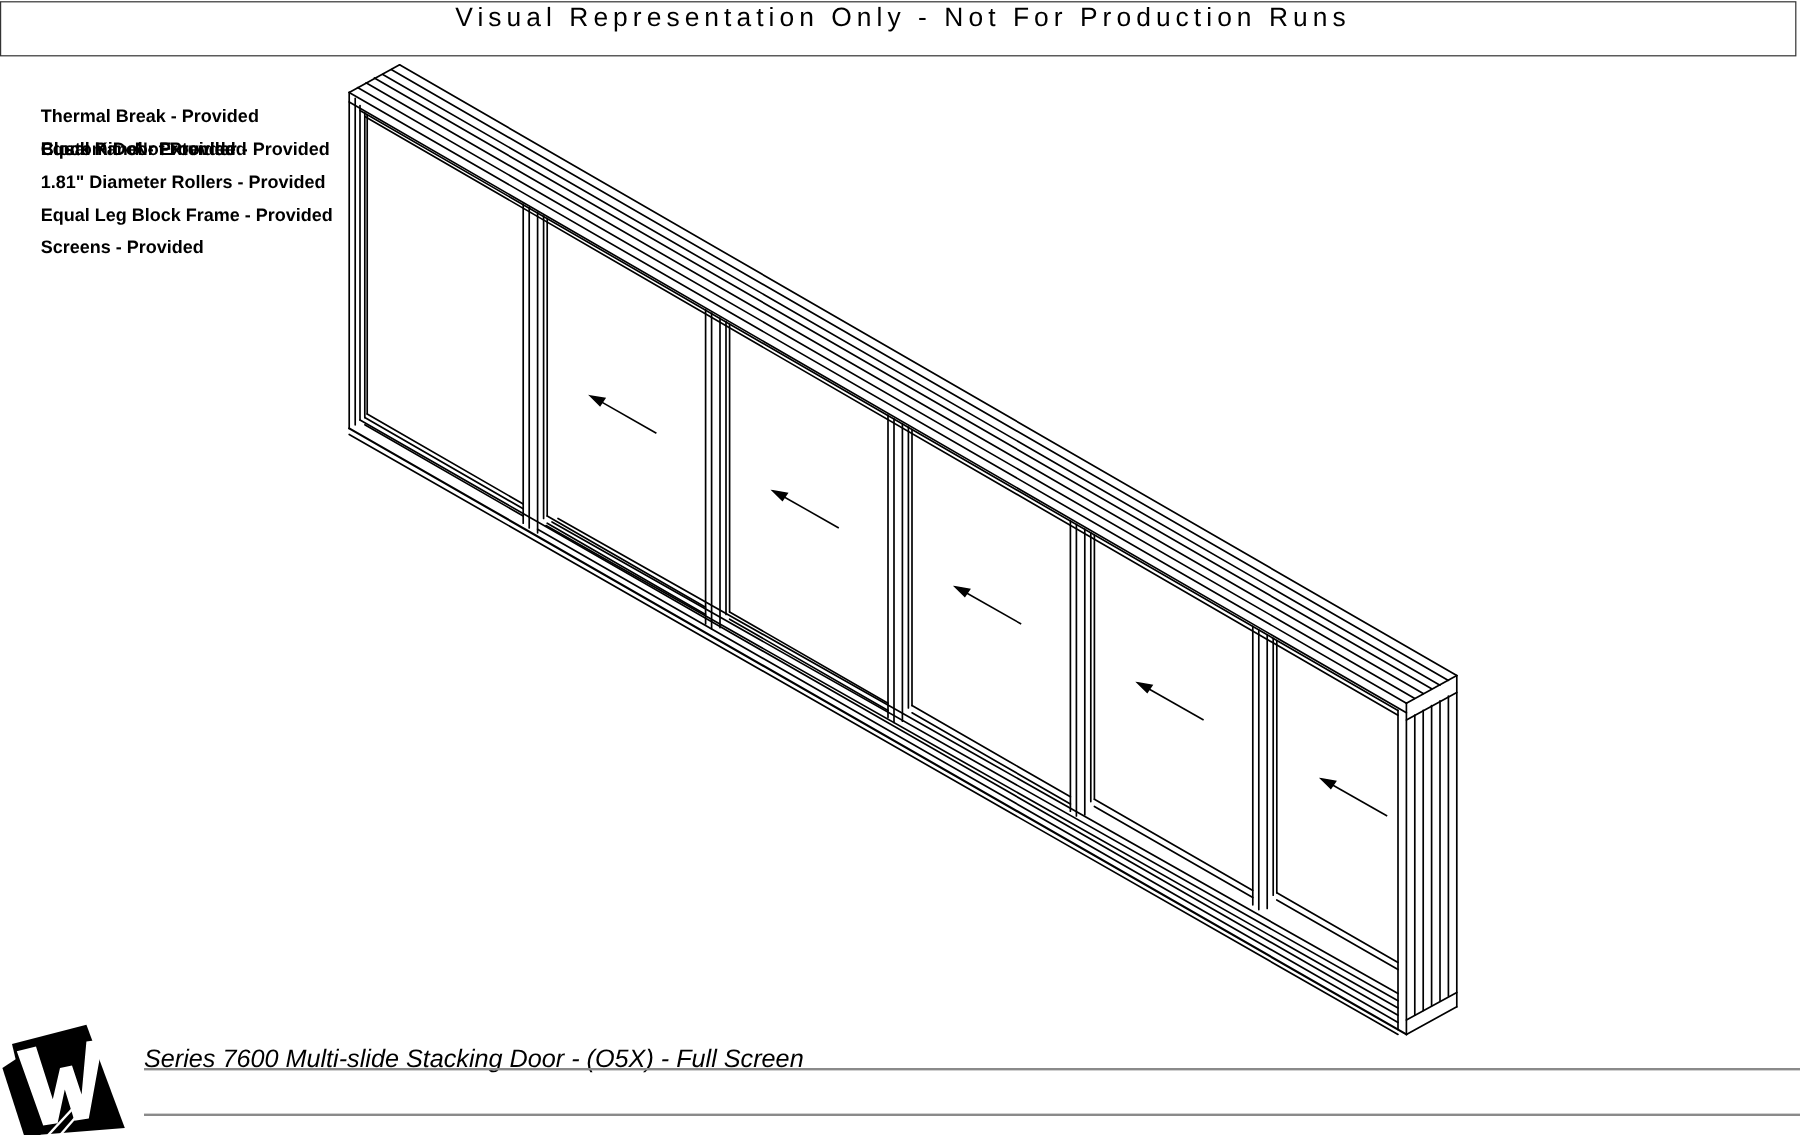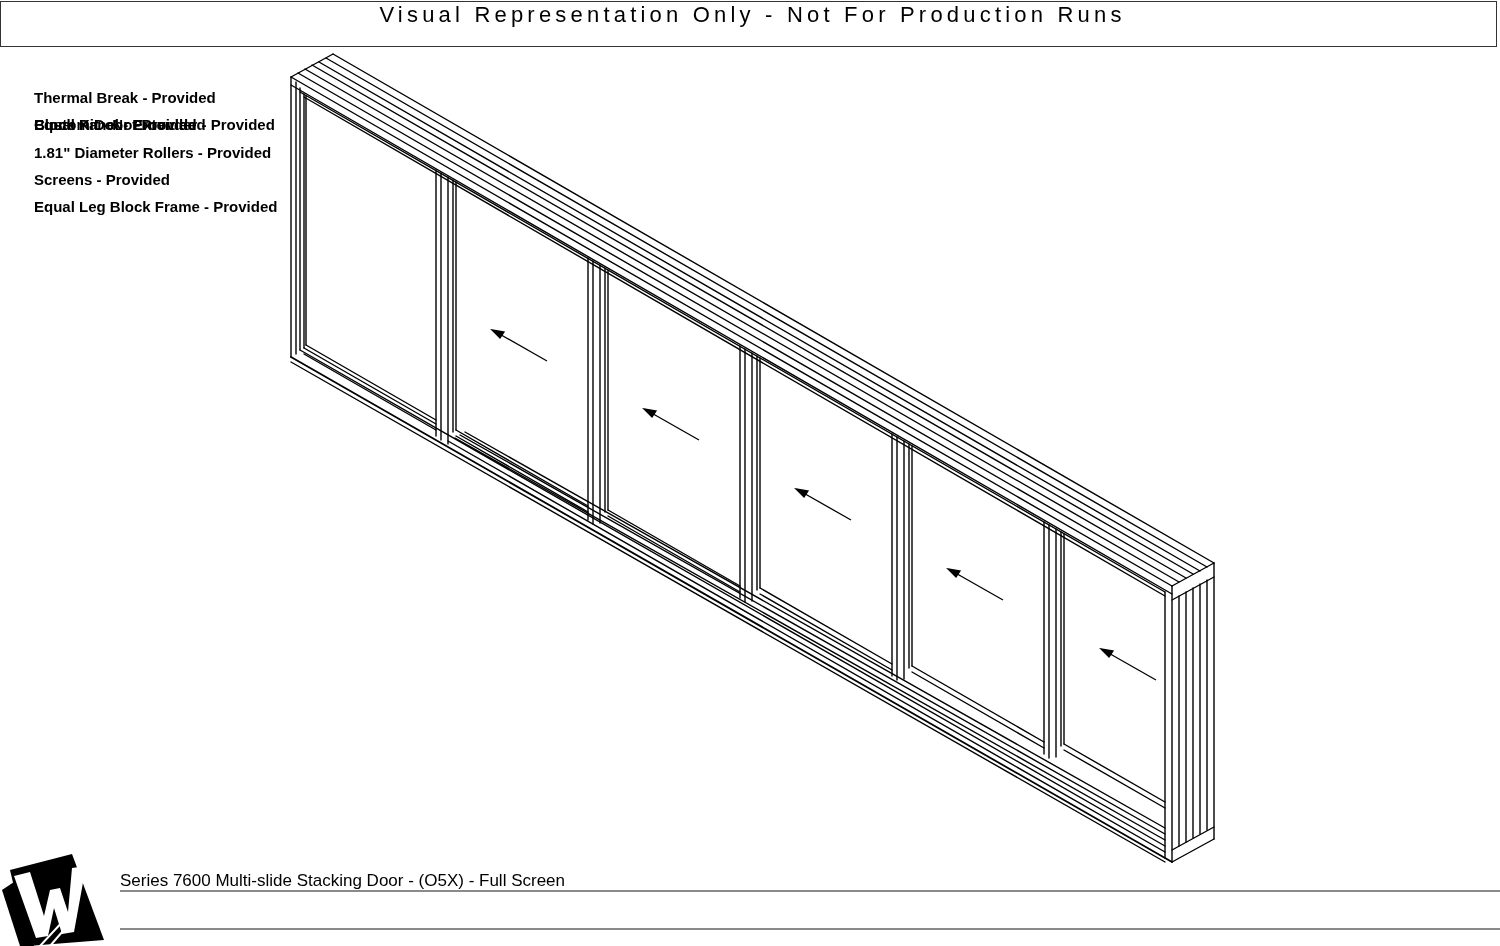--- a/index.html
+++ b/index.html
@@ -67,22 +67,23 @@
     position: absolute;
     left: 0;
     top: 850px;
     width: 105px;
     height: 96px;
   }
   .footer-title {
     position: absolute;
     left: 120px;
     top: 871px;
-    font-size: 17px;
+    font-size: 21px;
     white-space: nowrap;
+    font-style: italic;
   }
   .footer-rule {
     position: absolute;
     left: 120px;
     width: 1380px;
     height: 2px;
     background: #8a8a8a;
   }
   .footer-rule.r1 { top: 890px; }
   .footer-rule.r2 { top: 928px; }
@@ -100,24 +101,24 @@
   </li>
   <li class="feature">
     <span>Custom Door Extender - Provided</span>
     <span class="overlap">Block Kit - Not Provided</span>
     <span class="overlap">Equal Panel - Provided</span>
   </li>
   <li class="feature">
     <span>1.81" Diameter Rollers - Provided</span>
   </li>
   <li class="feature">
+    <span>Equal Leg Block Frame - Provided</span>
+  </li>
+  <li class="feature">
     <span>Screens - Provided</span>
-  </li>
-  <li class="feature">
-    <span>Equal Leg Block Frame - Provided</span>
   </li>
 </ul>
 
 <svg class="drawing" viewBox="0 0 1500 946" xmlns="http://www.w3.org/2000/svg">
   <g fill="none" stroke="#000" stroke-width="1.4" stroke-linejoin="round" stroke-linecap="round">
 
     <g>
 
       <line x1="333" y1="54" x2="1214" y2="563"></line>
 

